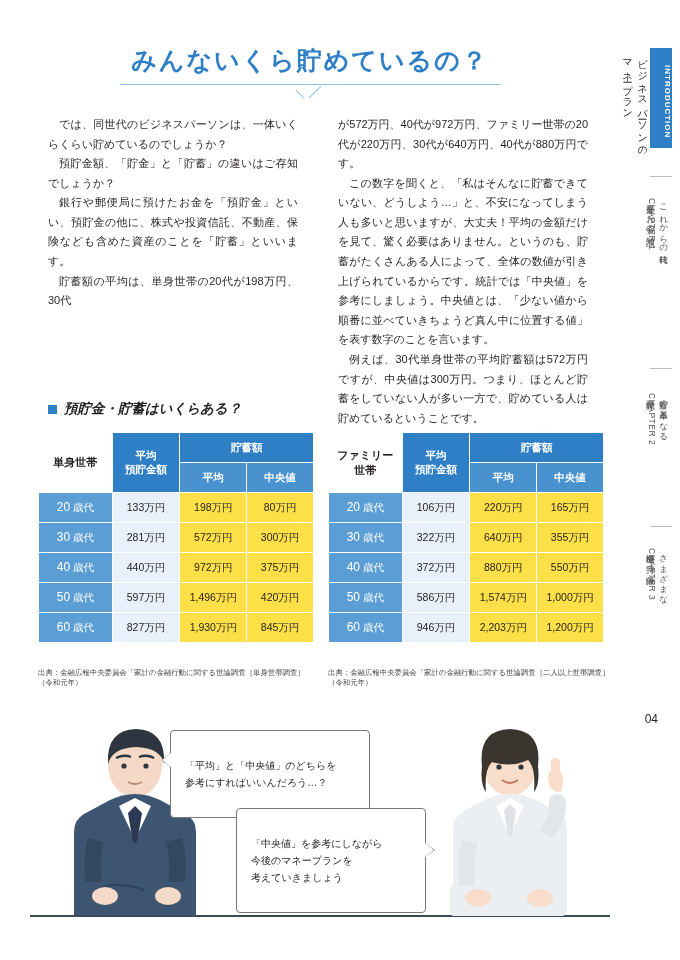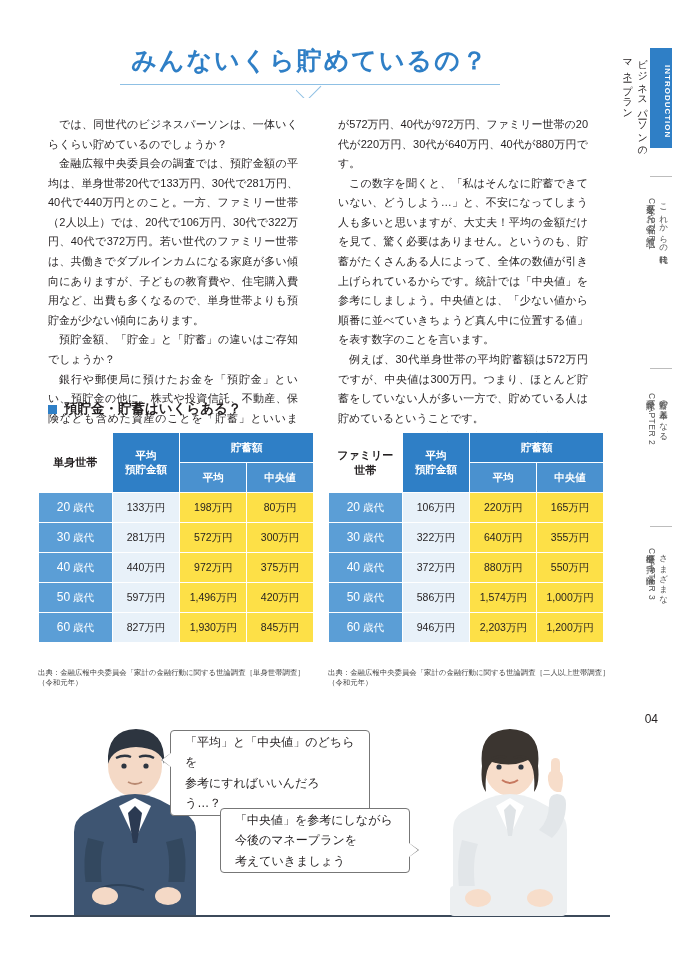--- a/index.html
+++ b/index.html
@@ -63,21 +63,21 @@
   .col.right { left: 338px; }
   .col p { margin: 0; text-indent: 1em; }
 
   
   .section-head {
     position: absolute;
     top: 400px; left: 48px;
     font-size: 13.5px;
     font-weight: 700;
     color: #231f20;
-    display: flex; align-items: center; gap: 7px;
+    display: flex; align-items: center; gap: 7px; font-style: italic;
   }
   .section-head .sq {
     width: 9px; height: 9px; background: #2f7fc6; display:inline-block;
   }
 
   
   .tbl-wrap { position: absolute; top: 432px; }
   .tbl-wrap.t1 { left: 38px; }
   .tbl-wrap.t2 { left: 328px; }
   table {
@@ -160,27 +160,27 @@
   .floor {
     position: absolute;
     left: 30px; top: 215px; width: 580px; height: 2px;
     background: #3c4a5a;
   }
   .bubble {
     position: absolute;
     background: #ffffff;
     border: 1px solid #777;
     border-radius: 4px;
-    font-size: 12px;
+    font-size: 10px;
     line-height: 1.7;
-    padding: 1px 14px;
+    padding: 26px 14px;
     color: #231f20;
   }
   .bubble.b1 { left: 170px; top: 30px; width: 200px; }
-  .bubble.b2 { left: 220px; top: 108px; width: 190px; }
+  .bubble.b2 { left: 236px; top: 108px; width: 190px; }
   .bubble.b1:after {
     content:""; position:absolute; left:-9px; top:22px;
     border-top:7px solid transparent; border-bottom:7px solid transparent;
     border-right:9px solid #fff;
   }
   .bubble.b1:before {
     content:""; position:absolute; left:-10px; top:22px;
     border-top:7px solid transparent; border-bottom:7px solid transparent;
     border-right:10px solid #777;
   }
@@ -207,21 +207,20 @@
 <body>
 
 <div class="page">
 
   <div class="title">みんないくら貯めているの？</div>
   <div class="title-underline"></div>
   <div class="title-caret"></div>
 
   <div class="col left">
     <p>では、同世代のビジネスパーソンは、一体いくらくらい貯めているのでしょうか？</p>
-    <p>金融広報中央委員会の調査では、預貯金額の平均は、単身世帯20代で133万円、30代で281万円、40代で440万円とのこと。一方、ファミリー世帯（2人以上）では、20代で106万円、30代で322万円、40代で372万円。若い世代のファミリー世帯は、共働きでダブルインカムになる家庭が多い傾向にありますが、子どもの教育費や、住宅購入費用など、出費も多くなるので、単身世帯よりも預貯金が少ない傾向にあります。</p>
     <p>預貯金額、「貯金」と「貯蓄」の違いはご存知でしょうか？</p>
     <p>銀行や郵便局に預けたお金を「預貯金」といい、預貯金の他に、株式や投資信託、不動産、保険なども含めた資産のことを「貯蓄」といいます。</p>
     <p>貯蓄額の平均は、単身世帯の20代が198万円、30代</p>
   </div>
 
   <div class="col right">
     <p style="text-indent:0">が572万円、40代が972万円、ファミリー世帯の20代が220万円、30代が640万円、40代が880万円です。</p>
     <p>この数字を聞くと、「私はそんなに貯蓄できていない、どうしよう…」と、不安になってしまう人も多いと思いますが、大丈夫！平均の金額だけを見て、驚く必要はありません。というのも、貯蓄がたくさんある人によって、全体の数値が引き上げられているからです。統計では「中央値」を参考にしましょう。中央値とは、「少ない値から順番に並べていきちょうど真ん中に位置する値」を表す数字のことを言います。</p>
     <p>例えば、30代単身世帯の平均貯蓄額は572万円ですが、中央値は300万円。つまり、ほとんど貯蓄をしていない人が多い一方で、貯めている人は貯めているということです。</p>
     <p>ただし、みんなが貯めていないから安心ではなく、きちんと将来のために、目標を持って貯めていきましょう。</p>

